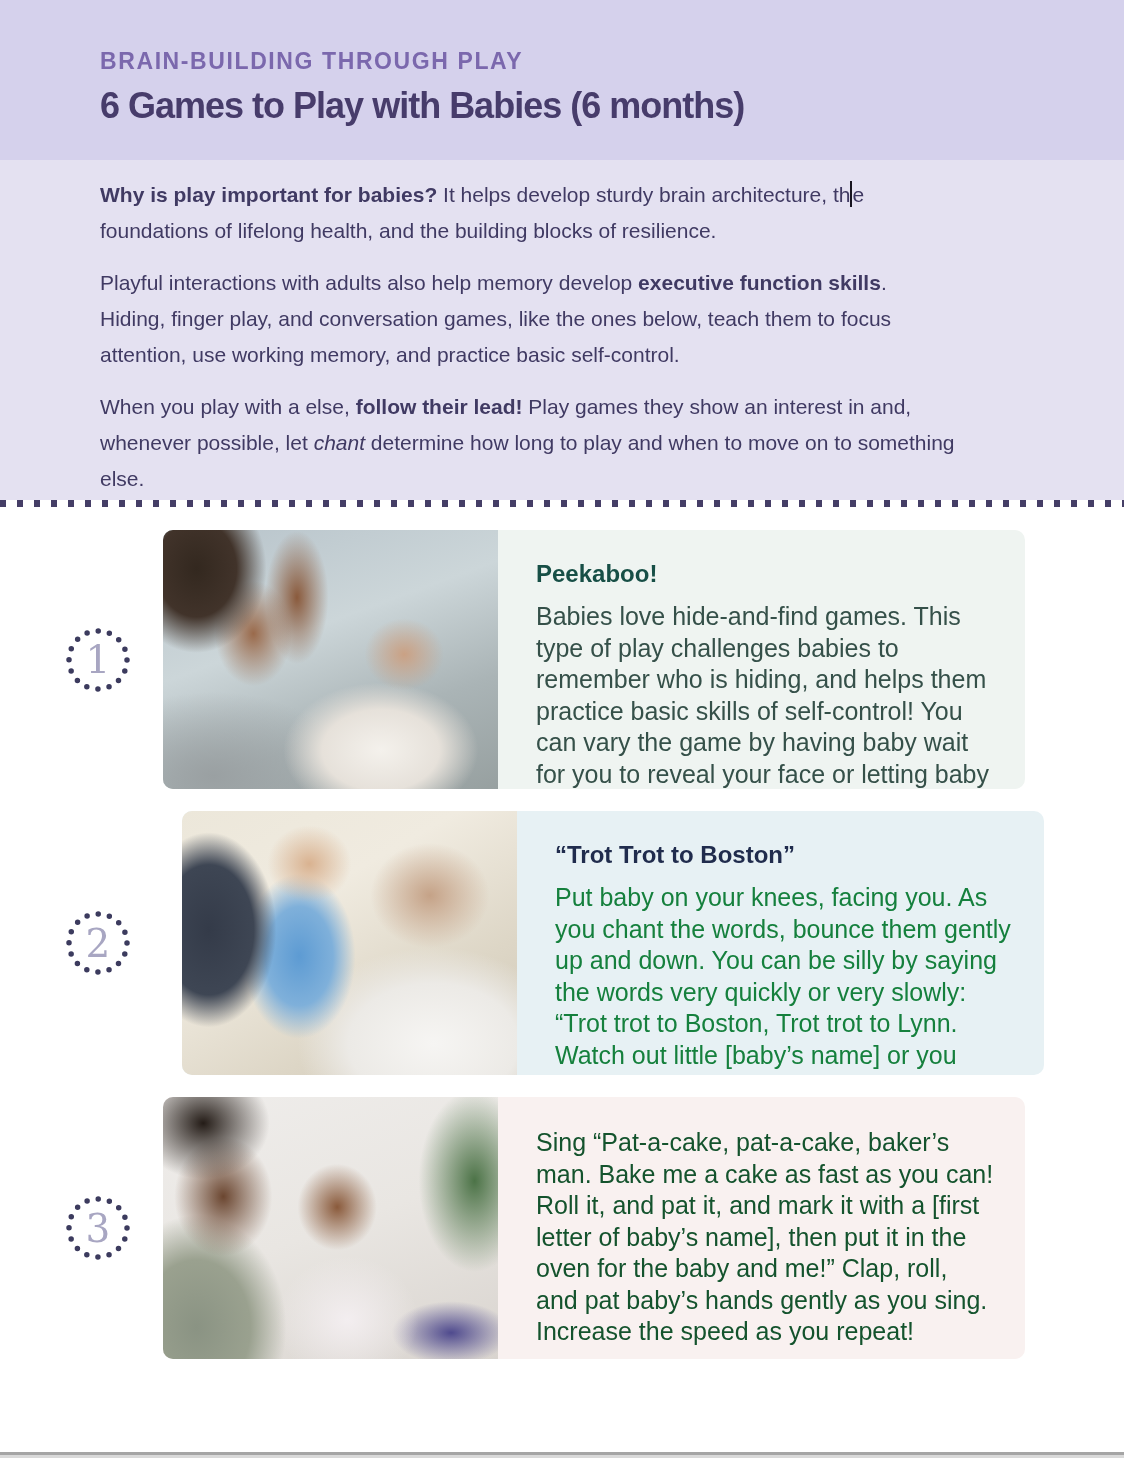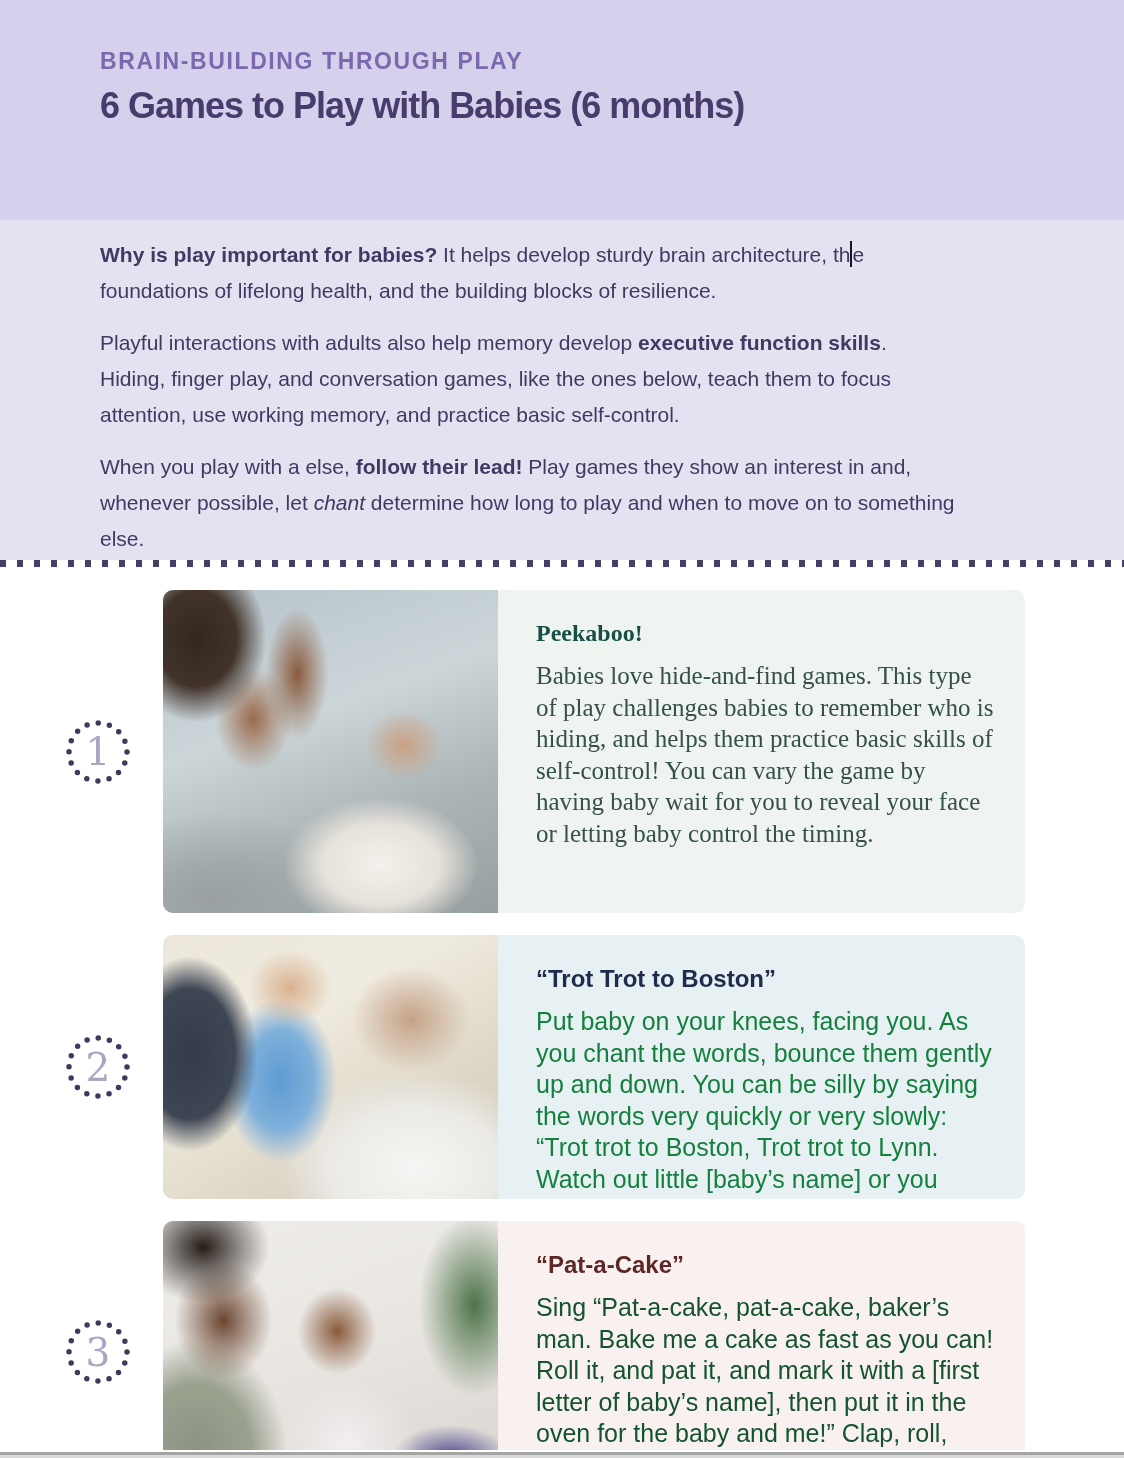--- a/index.html
+++ b/index.html
@@ -10,21 +10,21 @@
     width: 1124px;
     height: 1458px;
     margin: 0 auto;
     background: #ffffff;
     overflow: hidden;
     font-family: "Liberation Sans", sans-serif;
   }
 
   
   .header {
-    height: 220px;
+    height: 160px;
     background: #d5d1ec;
     padding: 50px 60px 0 100px;
   }
   .eyebrow {
     color: #7b68ad;
     font-size: 23px;
     font-weight: 700;
     letter-spacing: 1.6px;
     line-height: 1;
   }
@@ -66,32 +66,32 @@
 
   
   .content { padding: 23px 0 0 163px; background: #ffffff; }
   .game-row { position: relative; margin-bottom: 22px; display: flex; }
   .card {
     display: flex;
     width: 862px;
     border-radius: 10px;
     overflow: hidden;
   }
-  .h1 { height: 323px; font-family: Liberation Serif, serif; }
+  .h1 { height: 259px; }
   .h2 { height: 264px; }
   .h3 { height: 262px; }
   .photo { flex: 0 0 335px; width: 335px; }
   .card-text { flex: 1; padding: 30px 30px 0 38px; }
   .card-title { font-size: 24px; font-weight: 700; margin-bottom: 13px; }
   .card-body { font-size: 25px; line-height: 31.5px; }
 
   .card-1 { background: #eff4f1; }
   .card-1 .card-title { color: #174f46; }
   .card-1 .card-body { color: #355049; }
-  .card-2 { background: #e7f1f4; }
+  .card-2 { background: #e7f1f4; margin-left: 19px; }
   .card-2 .card-title { color: #202c4d; }
   .card-2 .card-body { color: #15803d; }
   .card-3 { background: #f9f1f0; }
   .card-3 .card-title { color: #5c2724; }
   .card-3 .card-body { color: #14532d; }
 
   
   .num-badge {
     position: absolute;
     left: -98px;
@@ -214,21 +214,20 @@
     <div class="game-row">
       <div class="num-badge">
         <svg width="66" height="66" viewBox="0 0 66 66">
           <circle cx="33" cy="33" r="29" fill="none" stroke="#3c3b5e" stroke-width="5.5" stroke-linecap="round" stroke-dasharray="0 11.39"></circle>
         </svg>
         <span class="num">3</span>
       </div>
       <div class="card card-3 h3">
         <div class="photo photo-3"></div>
         <div class="card-text">
-          <h2 class="card-title">“Pat-a-Cake”</h2>
           <p class="card-body">Sing “Pat-a-cake, pat-a-cake, baker’s man. Bake me a cake as fast as you can! Roll it, and pat it, and mark it with a [first letter of baby’s name], then put it in the oven for the baby and me!” Clap, roll, and pat baby’s hands gently as you sing. Increase the speed as you repeat!</p>
         </div>
       </div>
     </div>
 
   </main>
 
   <div class="page-edge"></div>
 </div>
 

